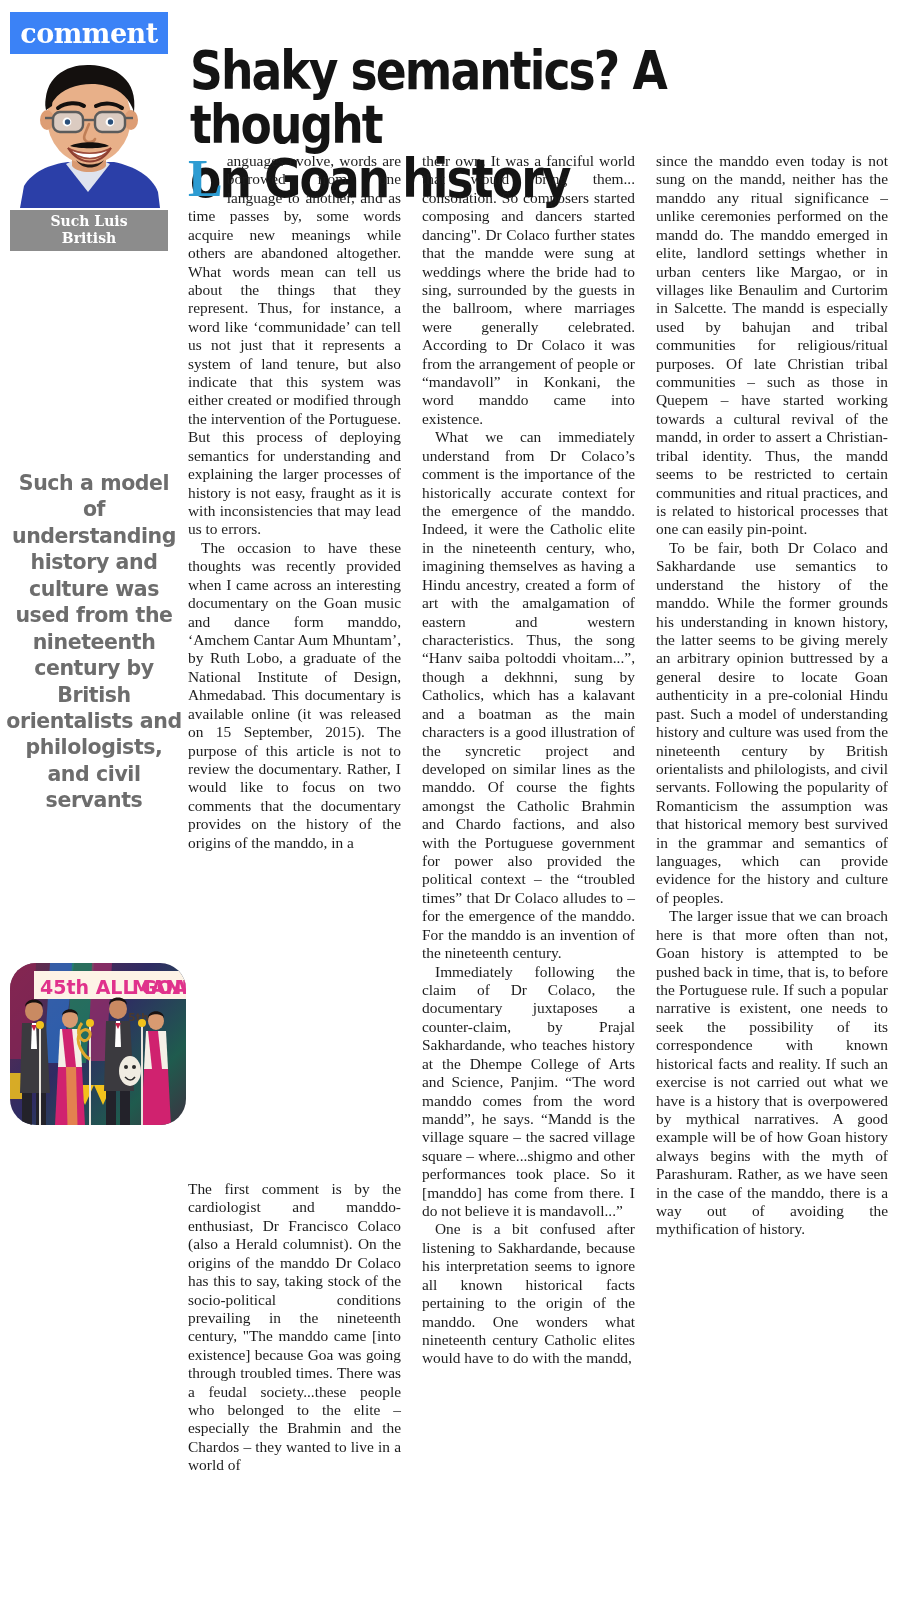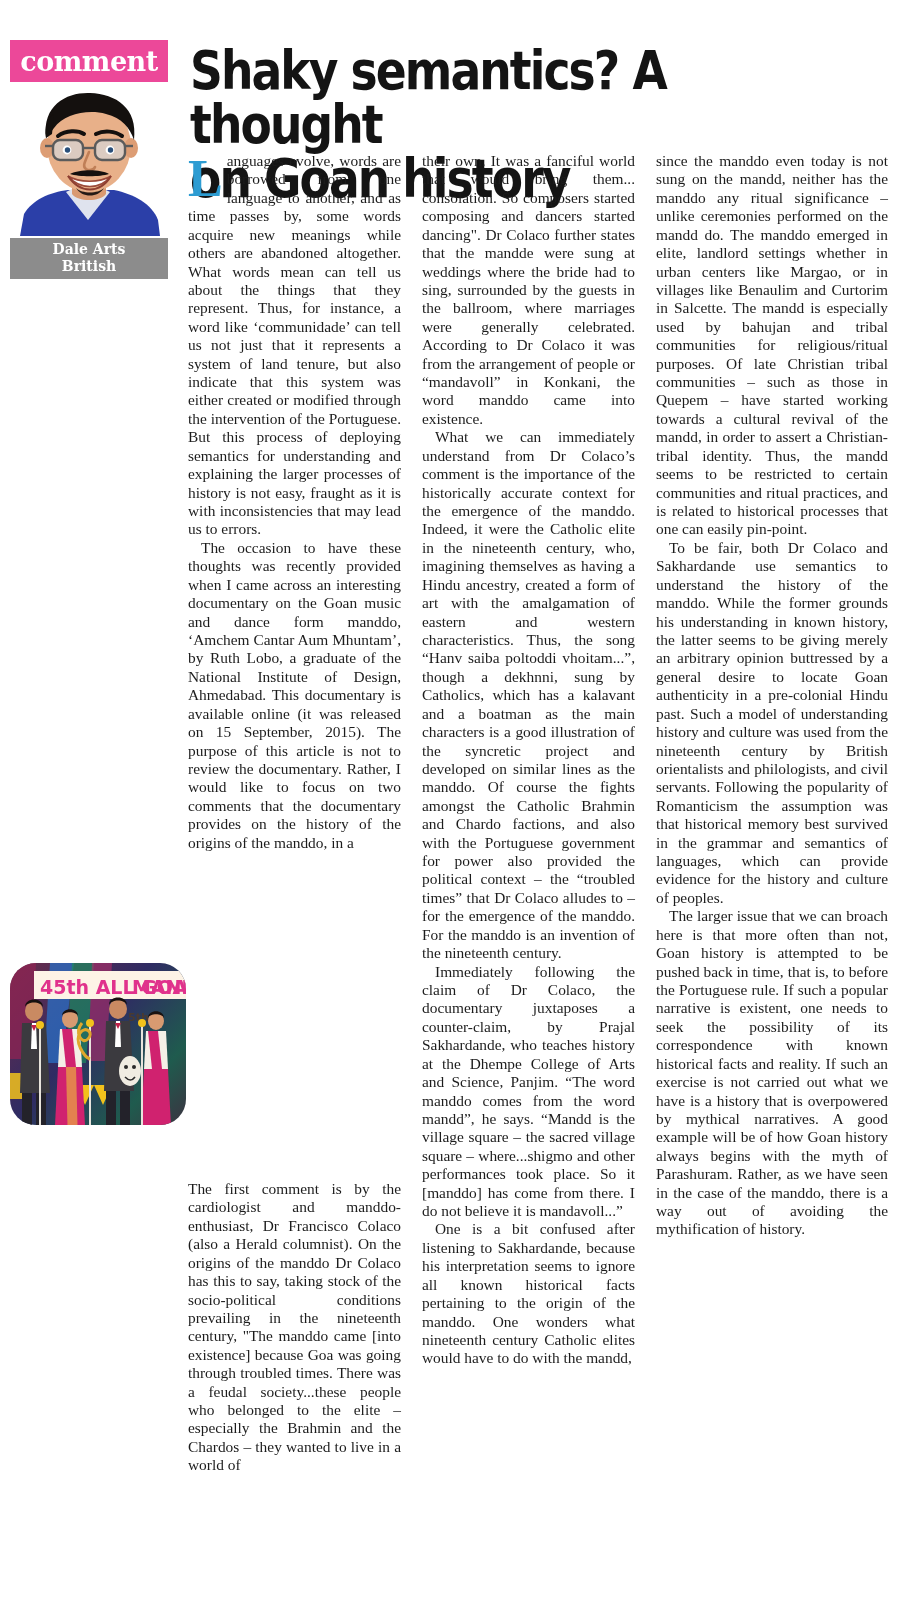--- a/index.html
+++ b/index.html
@@ -26,25 +26,24 @@
   
   .rail {
     position: absolute;
     left: 10px;
     top: 12px;
     width: 172px;
   }
   .comment-badge {
     width: 158px;
     height: 42px;
-    background: #ec4899;
+    background: #3b82f6;
     display: flex;
     align-items: center;
     justify-content: center;
-    margin-top: 28px;
   }
   .comment-badge span {
     font-family: "DejaVu Serif", serif;
     font-weight: 700;
     font-size: 27px;
     color: #ffffff;
     letter-spacing: -0.5px;
   }
 
   
@@ -203,25 +202,26 @@
         <path d="M60 86 C70 81 90 81 99 86 C90 89 69 89 60 86 Z" fill="#14100e"></path>
 
         <path d="M58 88 C70 102 90 102 101 88 C90 95 69 95 58 88 Z" fill="#ffffff" stroke="#9b4a3a" stroke-width="1.6"></path>
         <path d="M58 88 C70 106 90 106 101 88" stroke="#8e3f31" stroke-width="2" fill="none"></path>
 
         <path d="M66 100 C72 110 88 110 94 100 C88 106 72 106 66 100 Z" fill="#241a16"></path>
       </svg>
     </div>
 
     <div class="byline-plate">
-      <span class="nm">Dale Arts</span>
+      <span class="nm">Such Luis</span>
       <span class="nm">British</span>
     </div>
   </div>
 
+  <div class="pullquote">Such a model of understanding history and culture was used from the nineteenth century by British orientalists and philologists, and civil servants</div>
 
   <div class="photo-wrap">
     <svg width="176" height="202" viewBox="0 0 176 202" xmlns="http://www.w3.org/2000/svg">
       <defs>
         <linearGradient id="bgStage" x1="0" y1="0" x2="1" y2="1">
           <stop offset="0%" stop-color="#6d2d4a"></stop>
           <stop offset="40%" stop-color="#2f2b63"></stop>
           <stop offset="70%" stop-color="#1f5b4e"></stop>
           <stop offset="100%" stop-color="#4a1f3a"></stop>
         </linearGradient>

